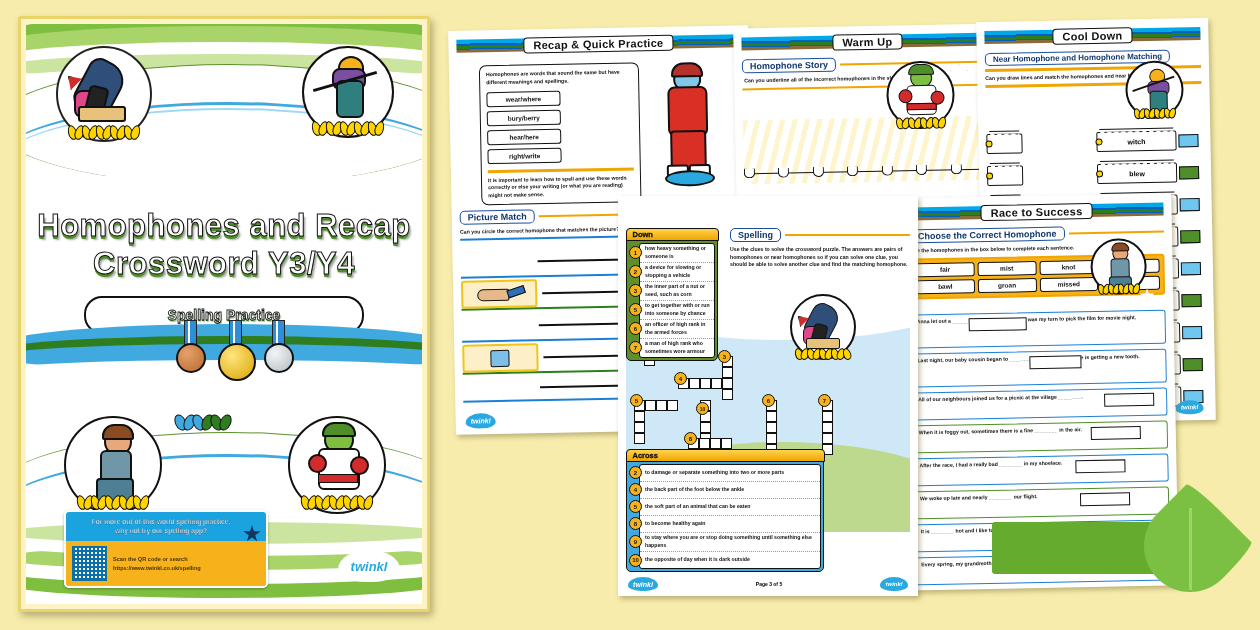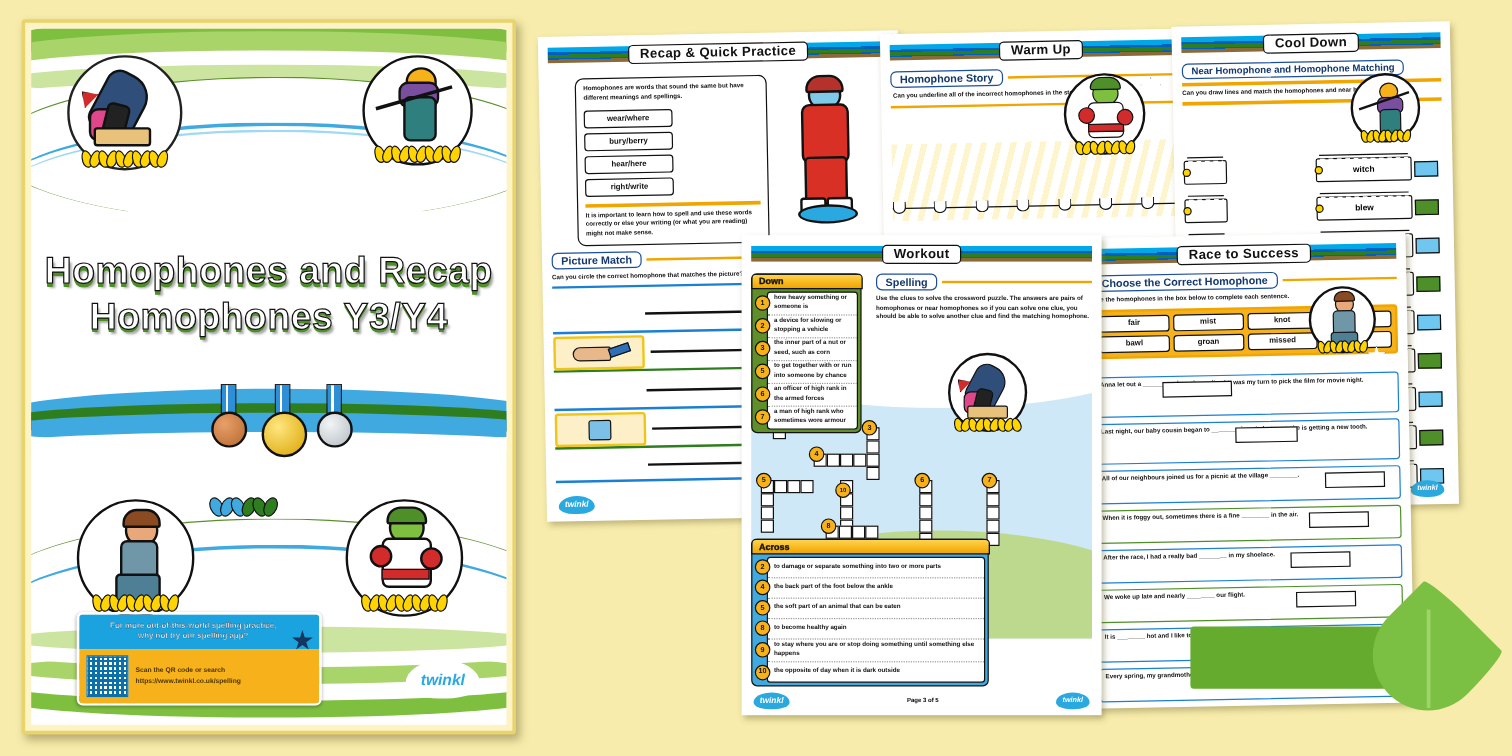--- a/index.html
+++ b/index.html
@@ -165,22 +165,25 @@
             <i></i>
             <i></i>
             <i></i>
             <i></i>
             <i></i>
           </div>
       </div>
 
       <h1 class="cover-title">
         <span>Homophones and Recap</span><br>
-        <span>Homophones Y3/Y4</span>
+        <span>Crossword Y3/Y4</span>
       </h1>
+      <div class="cover-sub">
+        <span>Spelling Practice</span>
+      </div>
 
       <div class="hill" style="top:300px;height:46px;background:#3fa9e0;"></div>
       <div class="hill" style="top:312px;height:30px;background:#2e7d1e;"></div>
       <div class="hill" style="top:320px;height:26px;background:#3fa9e0;"></div>
       <div class="hill" style="top:336px;height:22px;background:#fff;"></div>
 
       <div class="medal" style="left:150px;top:296px;">
         <div class="ribbon"></div>
           <div class="disc" style="background:radial-gradient(circle at 35% 32%,#e8a06a,#b5692c);"></div>
       </div>
@@ -597,24 +600,20 @@
         </div>
         <div style="border:1.5px solid #1b7fd4;border-radius:3px;background:#fff;min-height:20px;padding:3px 4px;position:relative;">
           <div class="tiny">When he plays golf, his father has to shout ________ to warn the others.</div>
         </div>
       </div>
     </div>
   </div>
 
   <div class="sheet" id="workout" style="left:618px;top:196px;width:300px;height:400px;">
     <div class="sheet-inner" style="padding:6px 8px;box-sizing:border-box;">
-      <div class="banner">
-        <div class="stripes"></div>
-        <div class="cap">Workout</div>
-      </div>
 
       <div style="position:absolute;left:112px;top:32px;right:8px;">
         <div style="display:flex;align-items:center;gap:4px;">
           <div class="pill">Spelling</div>
           <div style="flex:1;height:2.5px;background:#f0a500;"></div>
         </div>
         <div class="tiny" style="margin-top:4px;">Use the clues to solve the crossword puzzle. The answers are pairs of homophones or near homophones so if you can solve one clue, you should be able to solve another clue and find the matching homophone.</div>
       </div>
 
       <div style="position:absolute;left:8px;top:94px;right:8px;bottom:64px;background:#cfe8f7;overflow:hidden;">

